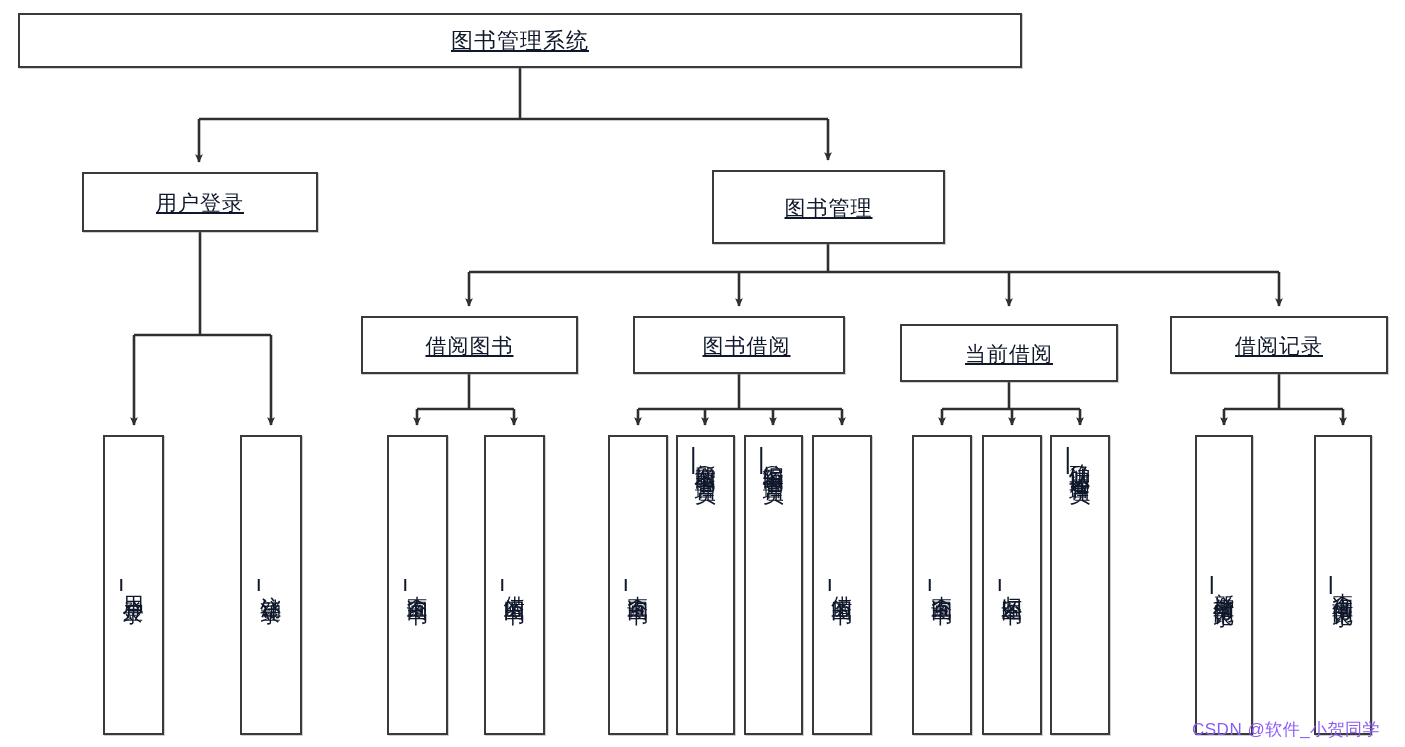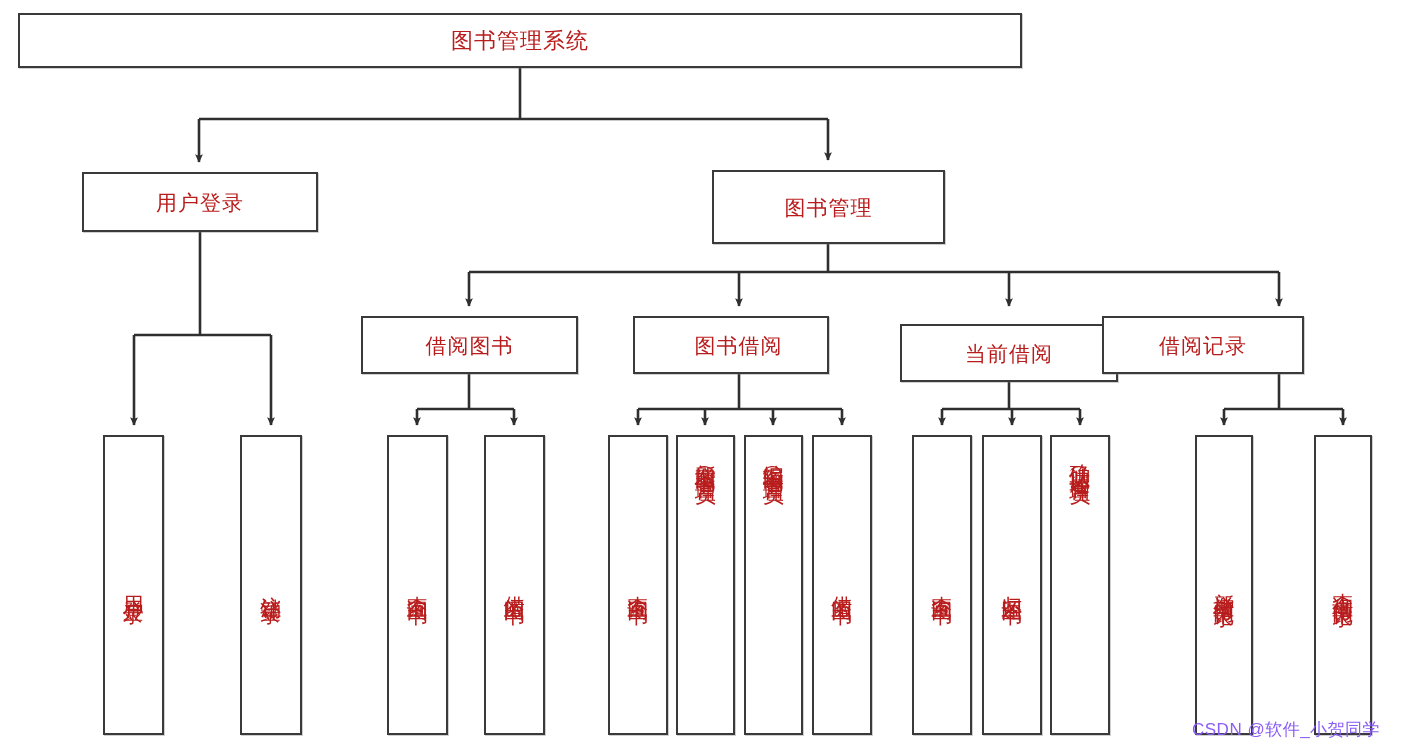--- a/index.html
+++ b/index.html
@@ -24,25 +24,26 @@
     top: 0;
     width: 1405px;
     height: 747px;
     pointer-events: none;
   }
   .node {
     position: absolute;
     box-sizing: border-box;
     border: 2px solid #3a3a3a;
     background: #ffffff;
-    color: #b91c1c;
+    color: #0f172a;
     display: flex;
     align-items: center;
     justify-content: center;
     box-shadow: 1px 1px 0 rgba(120,120,120,0.35);
+    text-decoration: underline;
   }
   .node-label {
     display: block;
     letter-spacing: 1px;
     white-space: nowrap;
   }
   
   .node.h .node-label {
     font-size: 21px;
     line-height: 1;
@@ -139,27 +140,27 @@
   <div class="node h" style="left:82px; top:172px; width:236px; height:60px;">
     <span class="node-label">用户登录</span>
   </div>
   <div class="node h" style="left:712px; top:170px; width:233px; height:74px;">
     <span class="node-label">图书管理</span>
   </div>
 
   <div class="node h" style="left:361px; top:316px; width:217px; height:58px;">
     <span class="node-label">借阅图书</span>
   </div>
-  <div class="node h" style="left:633px; top:316px; width:196px; height:58px;padding-left:15px;">
+  <div class="node h" style="left:633px; top:316px; width:212px; height:58px;padding-left:15px;">
     <span class="node-label">图书借阅</span>
   </div>
   <div class="node h" style="left:900px; top:316px; width:218px; height:58px;margin-top:8px;">
     <span class="node-label">当前借阅</span>
   </div>
-  <div class="node h" style="left:1102px; top:316px; width:202px; height:58px;">
+  <div class="node h" style="left:1170px; top:316px; width:218px; height:58px;">
     <span class="node-label">借阅记录</span>
   </div>
 
   <div class="node v centered" style="left:103px; top:435px; width:61px; height:300px;">
     <span class="node-label">用户登录</span>
   </div>
   <div class="node v centered" style="left:240px; top:435px; width:62px; height:300px;">
     <span class="node-label">注销登录</span>
   </div>
 

